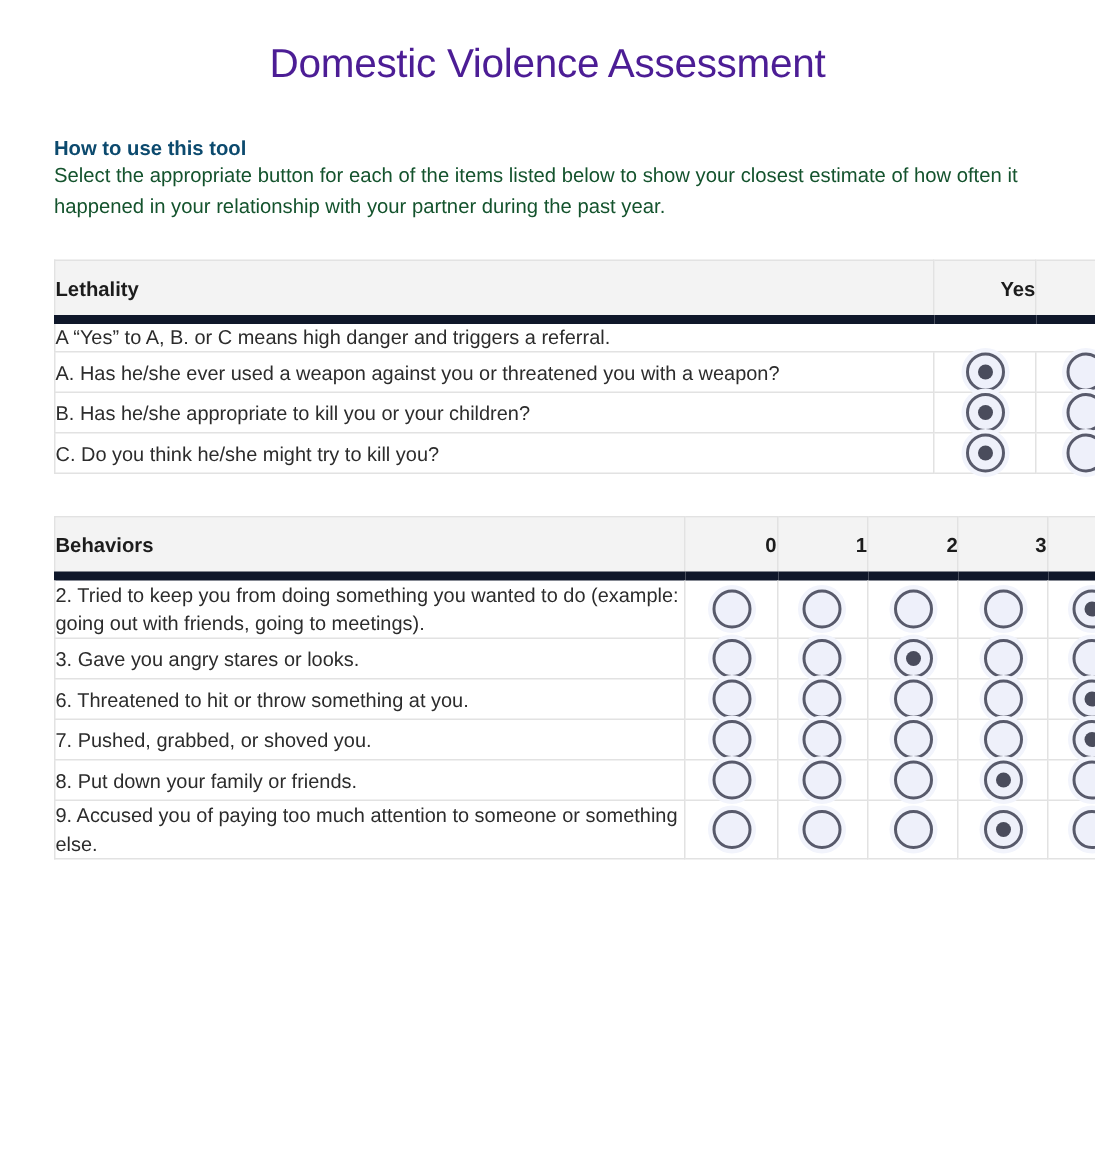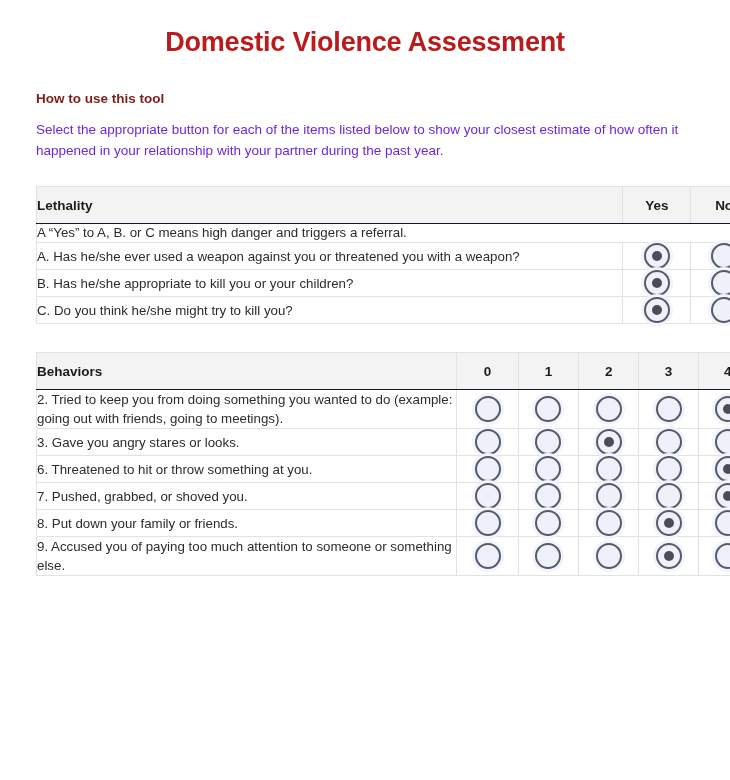--- a/index.html
+++ b/index.html
@@ -18,45 +18,44 @@
   .page {
     position: relative;
     width: 730px;
     height: 780px;
     box-sizing: border-box;
   }
 
   
   .page-title {
     font-size: 27px;
-    font-weight: bold;
+    font-weight: normal;
     text-align: center;
-    color: #b91c1c;
+    color: #4c1d95;
     margin: 0;
     padding-top: 27px;
     letter-spacing: -0.2px;
   }
 
   
   .intro {
     margin: 0;
     padding: 0 36px;
   }
   .intro-heading {
     font-size: 13.5px;
     font-weight: bold;
-    color: #7f1d1d;
+    color: #0c4a6e;
     margin-top: 33px;
     margin-bottom: 0;
   }
   .intro-text {
     font-size: 13.5px;
     line-height: 21px;
-    color: #6d28d9;
-    margin-top: 13px;
+    color: #14532d;
     max-width: 660px;
   }
 
   
   .tbl-wrap {
     margin: 0 36px;
   }
   .tbl-wrap.first { margin-top: 25px; }
   .tbl-wrap.second { margin-top: 28px; }
 
@@ -69,32 +68,32 @@
   }
   table.survey td,
   table.survey th {
     border: 1px solid #e2e2e2;
     border-left: 1px solid #e2e2e2;
     padding: 0;
     vertical-align: middle;
   }
   table.survey thead th {
     background: #f3f3f3;
-    border-bottom: 1px solid #0f172a;
+    border-bottom: 6px solid #0f172a;
     font-size: 13.5px;
     font-weight: bold;
     color: #1c1c1c;
     height: 36px;
   }
   th.q-head {
     text-align: left;
     padding-left: 12px;
   }
   th.opt-head {
-    text-align: center;
+    text-align: right;
   }
   td.note-cell {
     font-size: 13.3px;
     color: #2c2c2c;
     padding: 10px 12px;
     line-height: 18px;
   }
   td.q-cell {
     font-size: 13.3px;
     color: #2c2c2c;

